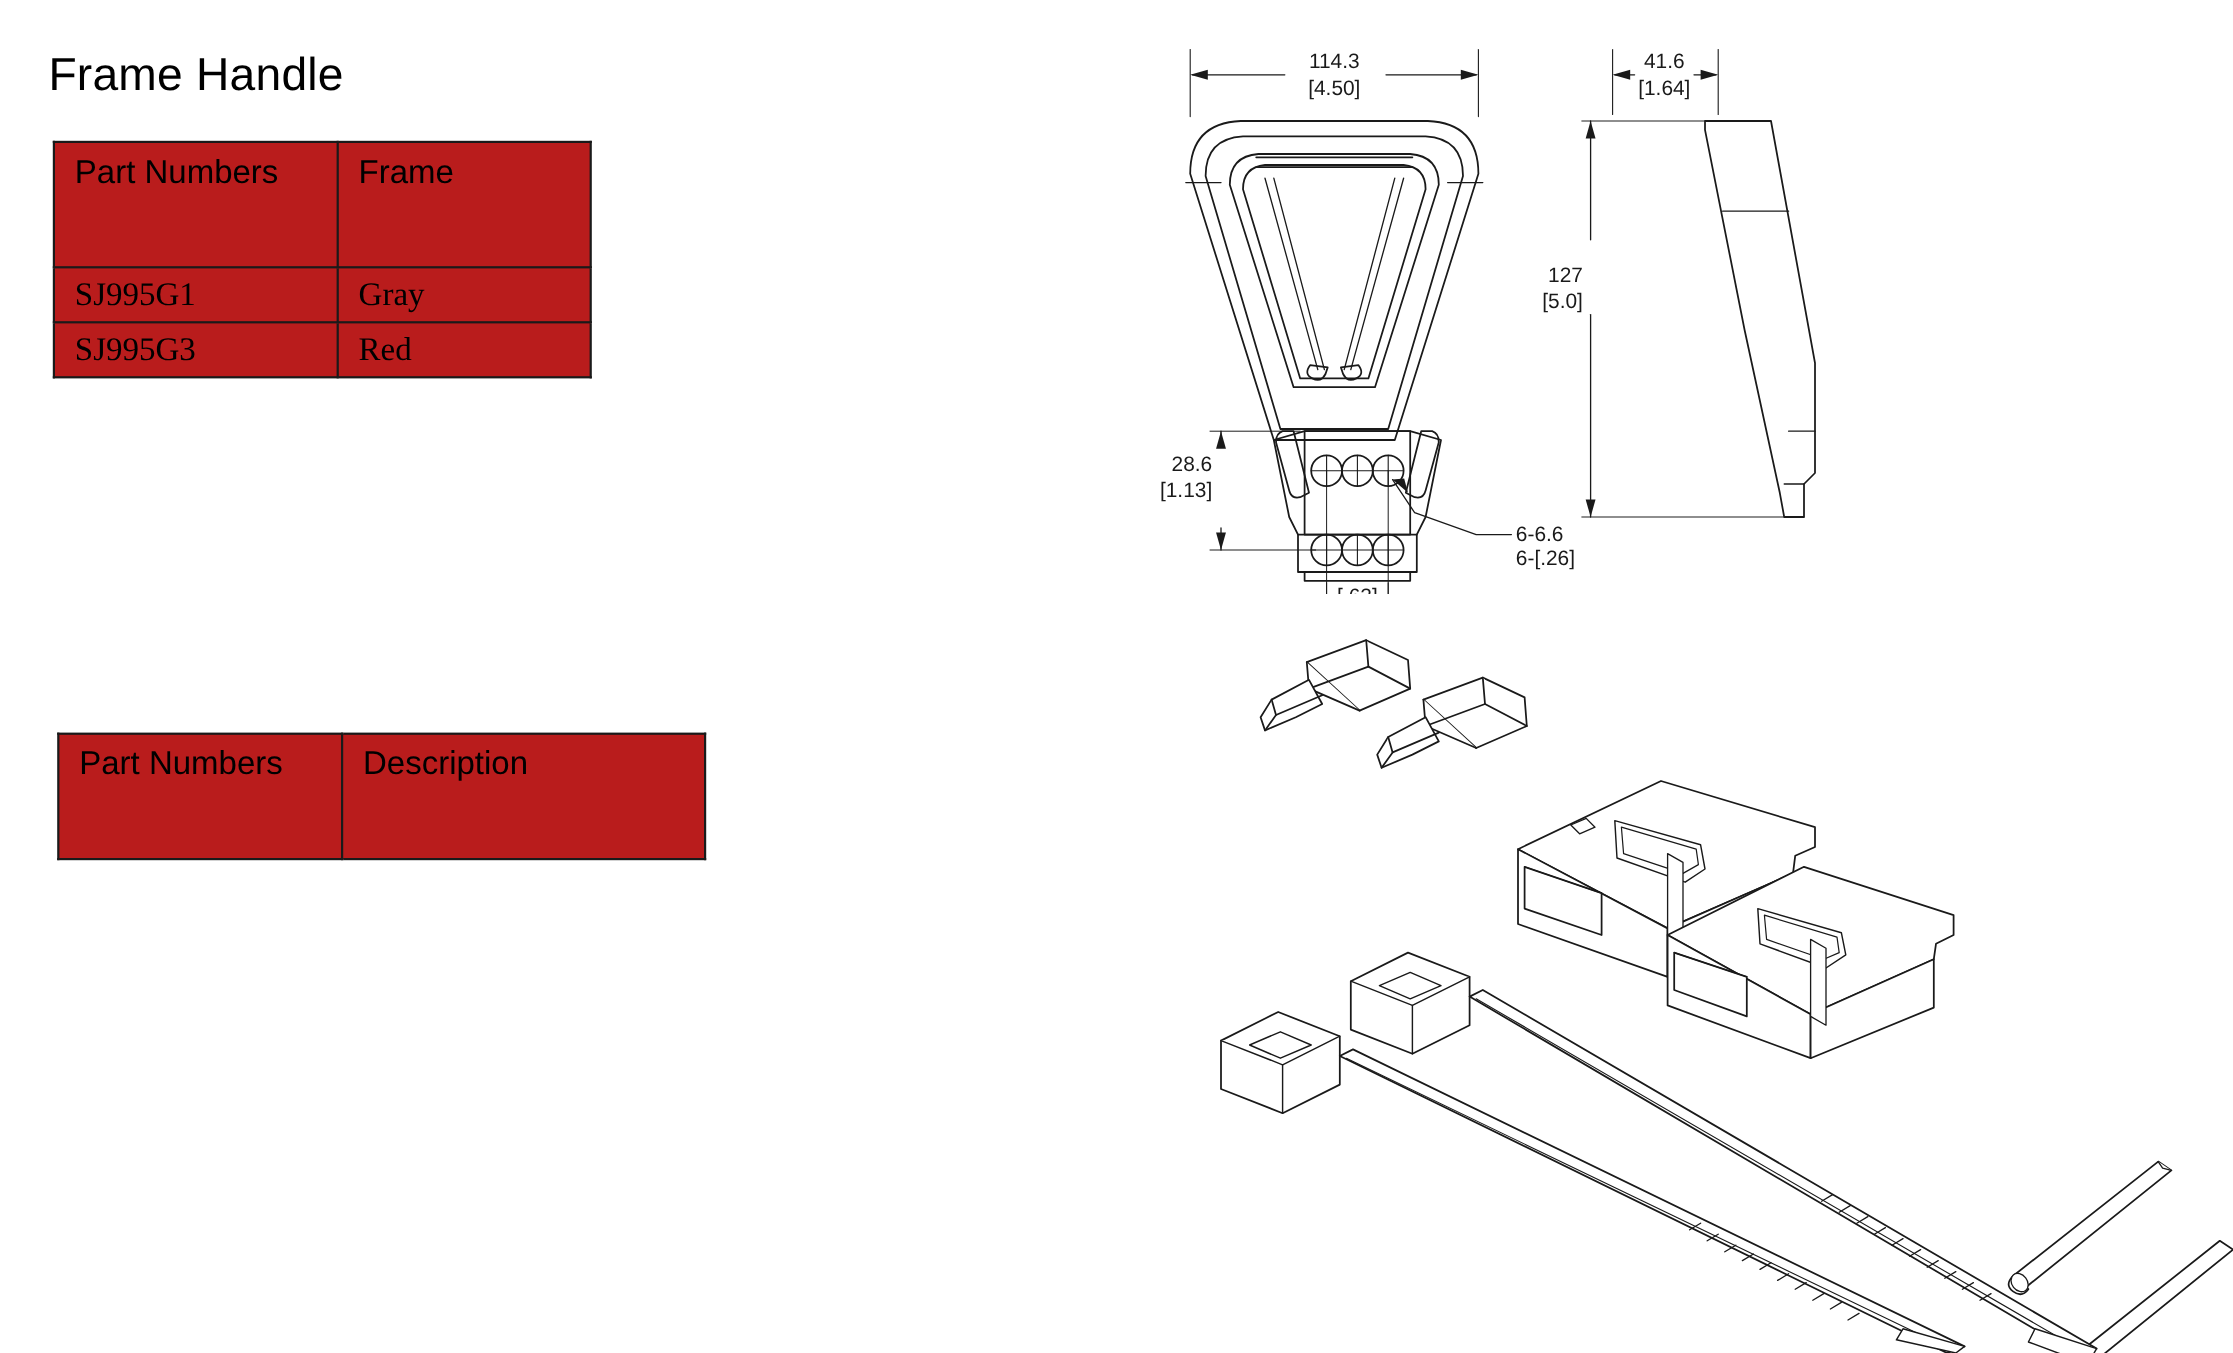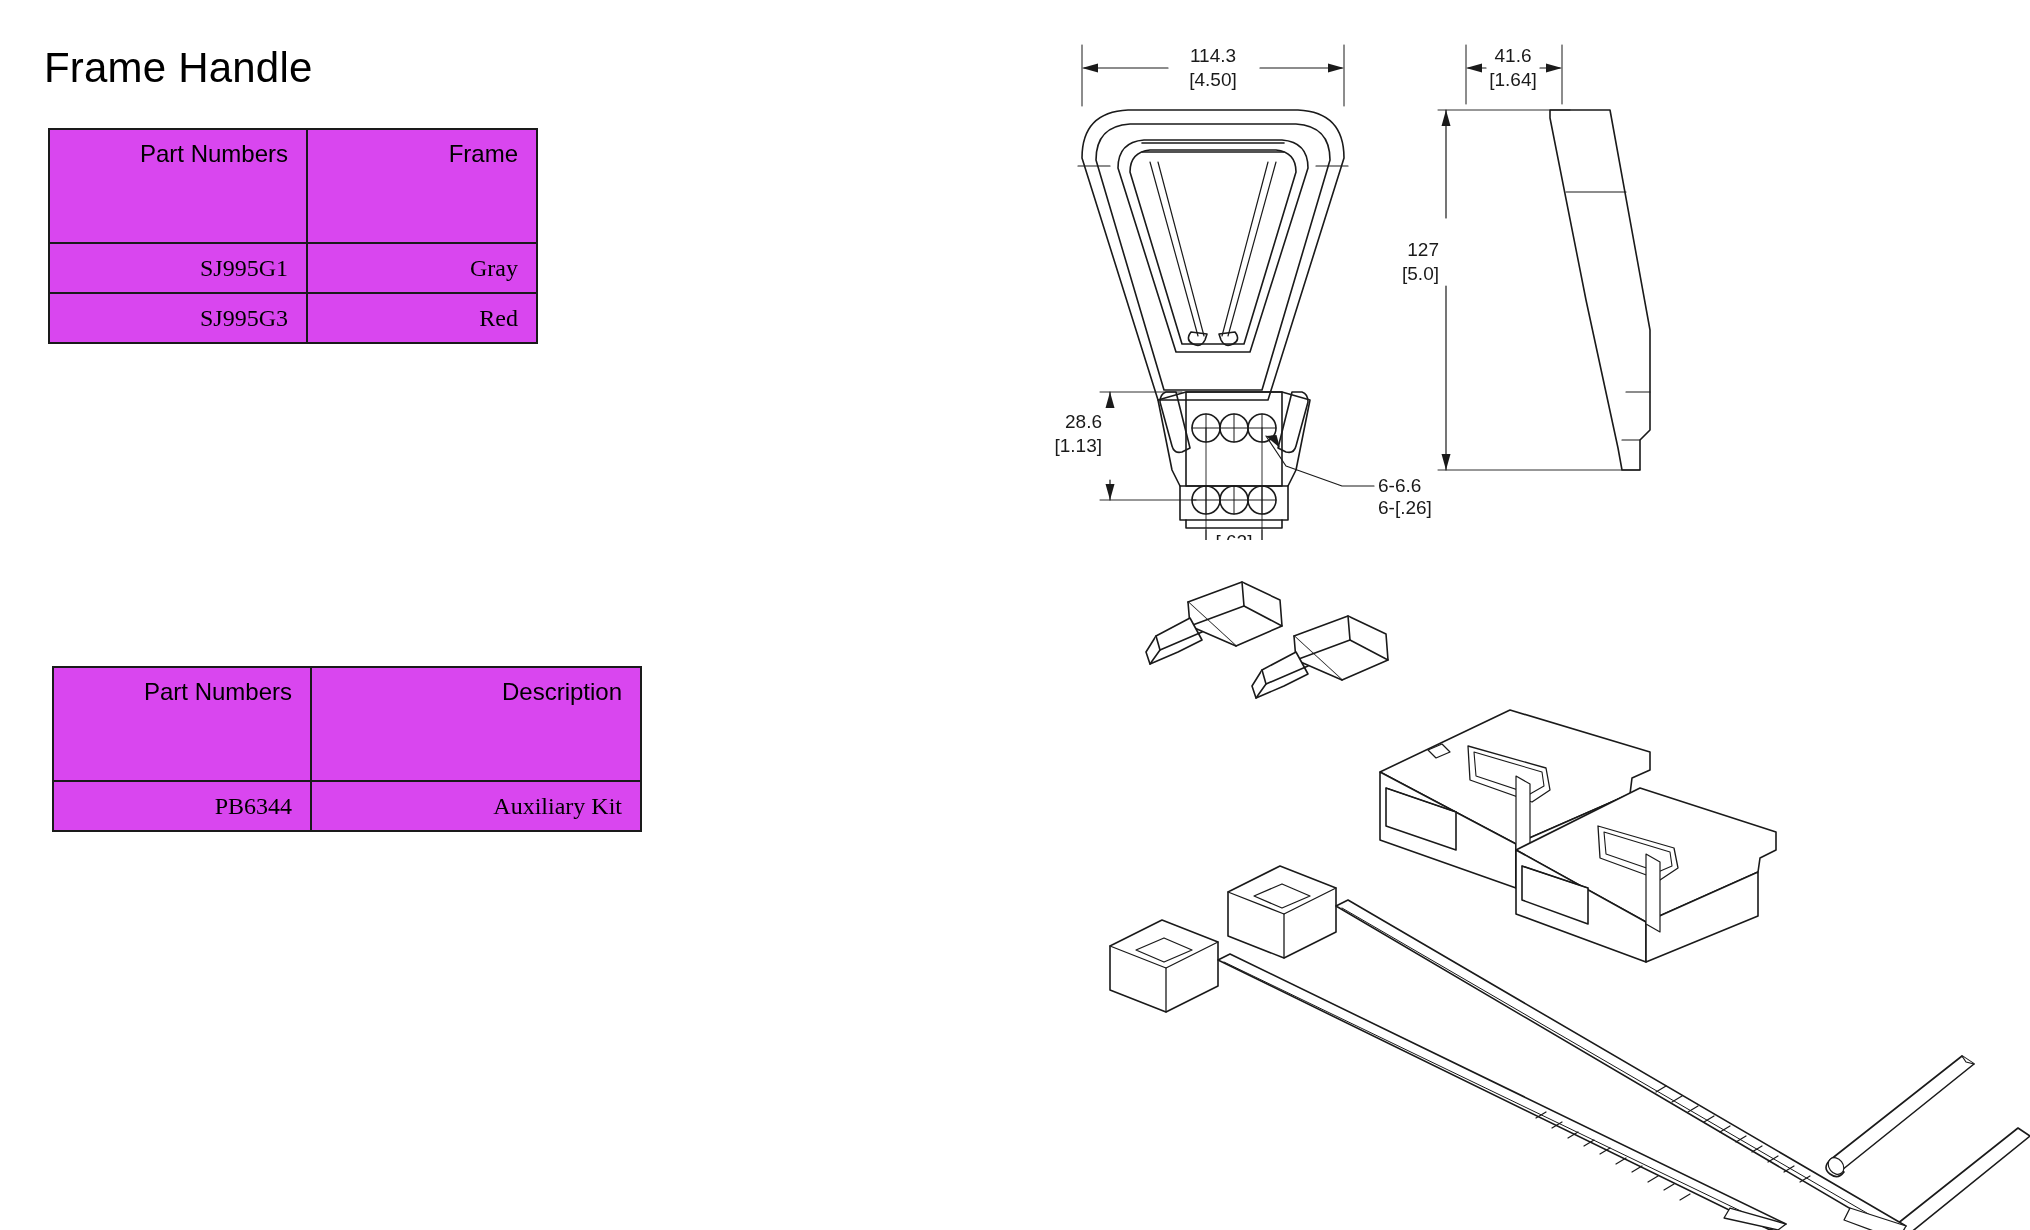--- a/index.html
+++ b/index.html
@@ -13,47 +13,47 @@
     position: relative;
     font-family: "Liberation Sans", sans-serif;
     color: #000000;
     overflow: hidden;
   }
 
   
   .left-col {
     position: absolute;
     left: 0; top: 0;
-    width: 900px; height: 1230px; text-align: right;
+    width: 900px; height: 1230px;
   }
 
   .section-title {
     position: absolute;
     font-size: 42px;
     font-weight: 400;
     letter-spacing: 0.2px;
     color: #000;
     white-space: nowrap;
   }
   #title-frame-handle { left: 44px; top: 44px; }
   #title-aux-connector { left: 44px; top: 560px; }
 
   table.spec-table {
     position: absolute;
     border-collapse: collapse;
     table-layout: fixed;
   }
   table.spec-table td {
     border: 2px solid #1a1a1a;
-    font-size: 24px;
+    font-size: 30px;
     font-weight: 400;
     padding: 10px 18px;
     vertical-align: top;
     color: #000;
-    background: #d946ef;
+    background: #b91c1c;
   }
   table.spec-table td.hdr {
     height: 92px;
   }
   table.spec-table td.row-cell {
     height: 36px;
     vertical-align: middle;
     padding-top: 6px;
     padding-bottom: 6px;
     font-family: Liberation Serif, serif;
@@ -118,24 +118,20 @@
 
   <table class="spec-table" id="table-aux-connector">
     <colgroup>
         <col class="c1">
         <col class="c2">
       </colgroup>
     <tbody>
       <tr>
         <td class="hdr">Part Numbers</td>
         <td class="hdr">Description</td>
-      </tr>
-      <tr>
-        <td class="row-cell">PB6344</td>
-        <td class="row-cell">Auxiliary Kit</td>
       </tr>
     </tbody>
   </table>
 </div>
 
 <div class="draw-col">
 
   <svg class="draw-svg d-top" width="1080" height="540" viewBox="0 0 1080 540">
     <g fill="none" stroke="#1a1a1a" stroke-width="1.6" stroke-linejoin="round" stroke-linecap="round">
 

